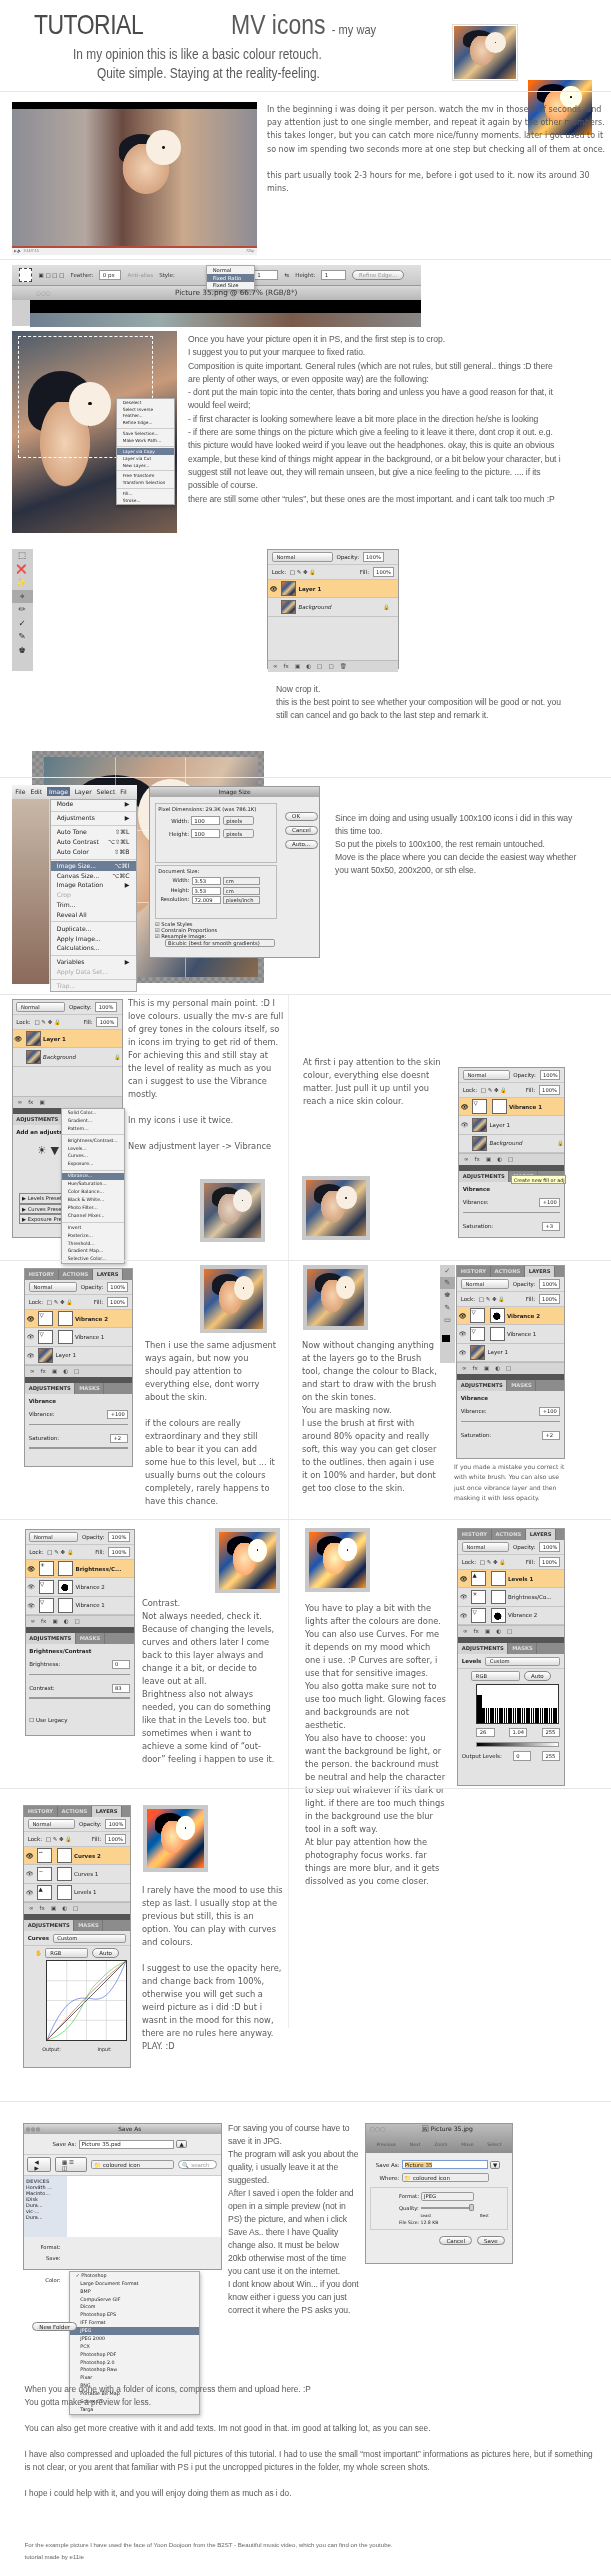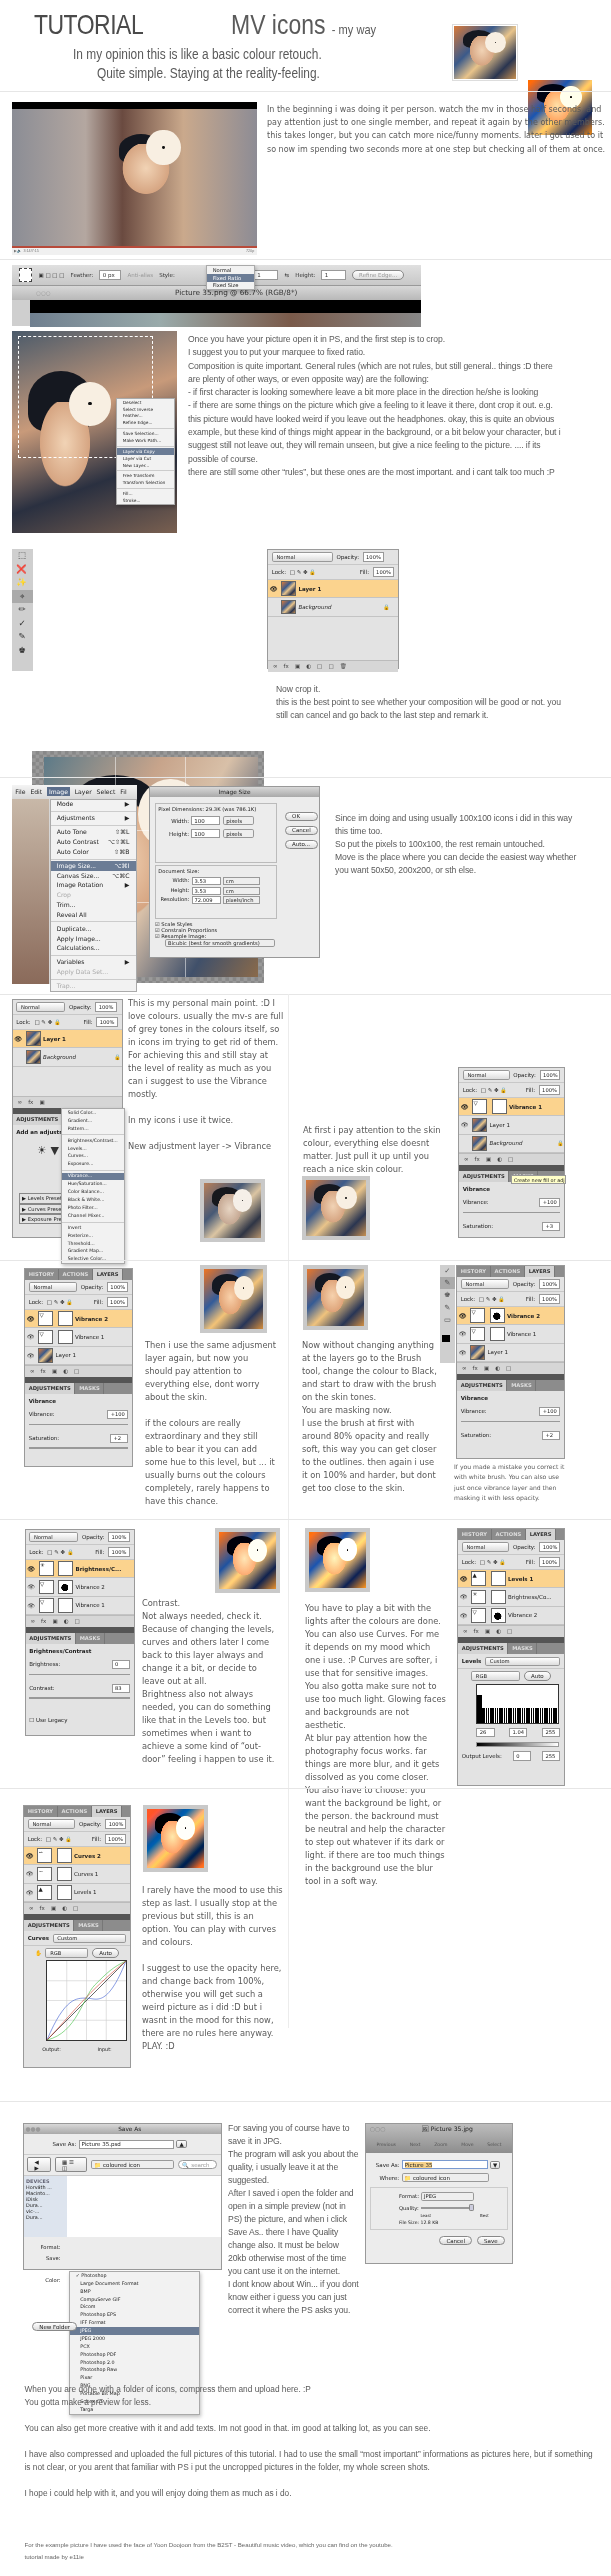--- a/index.html
+++ b/index.html
@@ -75,20 +75,21 @@
   <div style="position:absolute;left:0;top:144px;width:245px;height:1.8px;background:#b84a3a"></div>
   <div style="position:absolute;left:0;top:146px;width:245px;height:6.7px;background:#f0f0f0;font-size:3.7px;color:#777;padding:1.2px 2.4px;display:flex;justify-content:space-between">
     <span>▶ 🔈 <span>3:14/7:15</span></span>
     <span>720p</span>
   </div>
 </div>
 <div class="abs txt" style="left:267px;top:90px;width:342px;font-size:8px;line-height:13.2px">
   <div class="gap"></div>
   <p>In the beginning i was doing it per person. watch the mv in those half seconds, and pay attention just to one single member, and repeat it again by the other members. this takes longer, but you can catch more nice/funny moments. later i got used to it so now im spending two seconds more at one step but checking all of them at once.</p>
   <div class="gap"></div>
+  <p>this part usually took 2-3 hours for me, before i got used to it. now its around 30 mins.</p>
 </div>
 <div class="hr" style="top:259px"></div>
 
 <div class="abs" style="left:11.6px;top:265px;width:409px;height:61px;background:#cfcfcf;font-family:'DejaVu Sans',sans-serif;font-size:5.5px;color:#333">
   <div style="display:flex;align-items:center;gap:6.1px;height:21px;padding:0 7.3px;background:linear-gradient(#e0e0e0,#c8c8c8);border-bottom:0.6px solid #999">
     <span style="width:13.5px;height:13.5px;border:0.6px dashed #444;background:#fff;display:inline-block"></span>
     <span>▣ □ □ □</span>
     <span>Feather:</span>
     <span class="val" style="border:0.6px solid #999;background:#fff;padding:0.6px 2.4px;width:22px">0 px</span>
     <span style="color:#999">Anti-alias</span>
@@ -136,20 +137,21 @@
       <div>Transform Selection</div>
     <div class="sep"></div>
     <div>Fill...</div>
       <div>Stroke...</div>
   </div>
 </div>
 <div class="abs cond" style="left:188px;top:333px;width:379px;font-size:8.6px;line-height:13.3px">
   <p>Once you have your picture open it in PS, and the first step is to crop.</p>
   <p>I suggest you to put your marquee to fixed ratio.</p>
   <p>Composition is quite important. General rules (which are not rules, but still general.. things :D there are plenty of other ways, or even opposite way) are the following:</p>
+  <p>- dont put the main topic into the center, thats boring and unless you have a good reason for that, it would feel weird;</p>
   <p>- if first character is looking somewhere leave a bit more place in the direction he/she is looking</p>
   <p>- if there are some things on the picture which give a feeling to it leave it there, dont crop it out. e.g. this picture would have looked weird if you leave out the headphones. okay, this is quite an obvious example, but these kind of things might appear in the background, or a bit below your character, but i suggest still not leave out, they will remain unseen, but give a nice feeling to the picture. .... if its possible of course.</p>
   <div class="gap"></div>
   <p>there are still some other “rules”, but these ones are the most important. and i cant talk too much :P</p>
 </div>
 
 <div class="abs" style="left:11.6px;top:549px;width:21px;height:122px;background:#cfcfcf;font-size:8.6px;color:#333;text-align:center;line-height:13.5px">
   <div>⬚</div>
   <div>❌</div>
   <div>✨</div>
@@ -456,21 +458,21 @@
   <p>New adjustment layer -&gt; Vibrance</p>
 </div>
 <div class="abs icon-frame" style="left:200px;top:1179px;width:65px;height:63px">
     <div class="photo" style="width:100%;height:100%;filter:saturate(.6)">
       <div class="hair"></div>
       <div class="face"></div>
       <div class="disc"></div>
     </div>
   </div>
 <div class="vr" style="left:288px;top:994px;height:1034px"></div>
-<div class="abs txt" style="left:303px;top:1124px;width:141px">At first i pay attention to the skin colour, everything else doesnt matter. Just pull it up until you reach a nice skin colour.</div>
+<div class="abs txt" style="left:303px;top:1056px;width:141px">At first i pay attention to the skin colour, everything else doesnt matter. Just pull it up until you reach a nice skin colour.</div>
 <div class="abs icon-frame" style="left:302px;top:1176px;width:68px;height:64px">
     <div class="photo" style="width:100%;height:100%">
       <div class="hair"></div>
       <div class="face"></div>
       <div class="disc"></div>
     </div>
   </div>
 <div class="abs ps" style="left:458px;top:1067px;width:107px;height:171px">
   <div class="row">
       <span class="sel" style="width:49px">Normal</span>
@@ -587,21 +589,21 @@
   <div class="slider"></div>
 </div>
 <div class="abs icon-frame" style="left:200px;top:1265px;width:67px;height:68px">
     <div class="photo" style="width:100%;height:100%;filter:saturate(1.3)">
       <div class="hair"></div>
       <div class="face"></div>
       <div class="disc"></div>
     </div>
   </div>
 <div class="abs txt" style="left:145px;top:1339px;width:131px">
-  <p>Then i use the same adjusment layer again, but now you should pay attention to everything else, dont worry about the skin.</p>
+  <p>Then i use the same adjusment ways again, but now you should pay attention to everything else, dont worry about the skin.</p>
   <div class="gap"></div>
   <p>if the colours are really extraordinary and they still able to bear it you can add some hue to this level, but ... it usually burns out the colours completely, rarely happens to have this chance.</p>
 </div>
 
 <div class="abs icon-frame" style="left:303px;top:1265px;width:65px;height:65px">
     <div class="photo" style="width:100%;height:100%;filter:saturate(1.2)">
       <div class="hair"></div>
       <div class="face"></div>
       <div class="disc"></div>
     </div>
@@ -754,22 +756,22 @@
 <div class="abs icon-frame" style="left:305px;top:1528px;width:65px;height:64px">
     <div class="photo" style="width:100%;height:100%;filter:saturate(1.4) contrast(1.3) brightness(1.05)">
       <div class="hair"></div>
       <div class="face"></div>
       <div class="disc"></div>
     </div>
   </div>
 <div class="abs txt" style="left:305px;top:1602px;width:141px">
   <p>You have to play a bit with the lights after the colours are done. You can also use Curves. For me it depends on my mood which one i use. :P Curves are softer, i use that for sensitive images.</p>
   <p>You also gotta make sure not to use too much light. Glowing faces and backgrounds are not aesthetic.</p>
+  <p>You also have to choose: you want the background be light, or the person. the backround must be neutral and help the character to step out whatever if its dark or light. if there are too much things in the background use the blur tool in a soft way.</p>
   <p>At blur pay attention how the photography focus works. far things are more blur, and it gets dissolved as you come closer.</p>
-  <p>You also have to choose: you want the background be light, or the person. the backround must be neutral and help the character to step out whatever if its dark or light. if there are too much things in the background use the blur tool in a soft way.</p>
 </div>
 <div class="abs ps" style="left:457px;top:1528px;width:108px;height:258px">
   <div class="tabs">
       <span>HISTORY</span>
       <span>ACTIONS</span>
       <span class="on">LAYERS</span>
     </div>
   <div class="row">
       <span class="sel" style="width:49px">Normal</span>
       <span>Opacity:</span>

